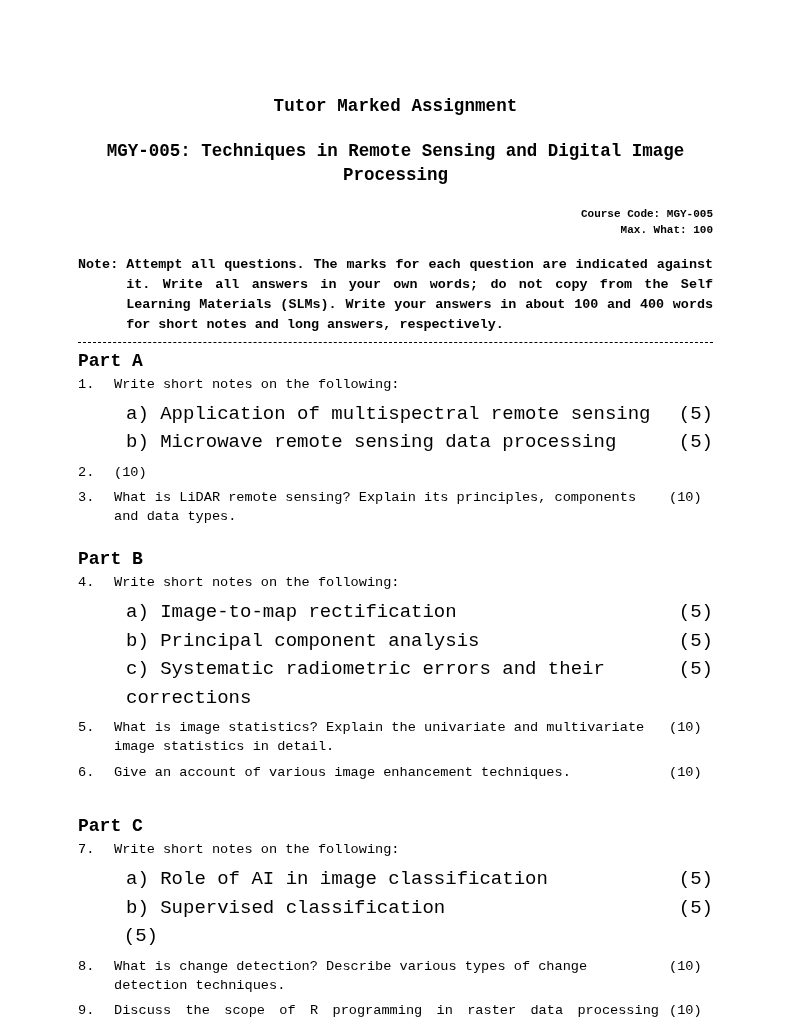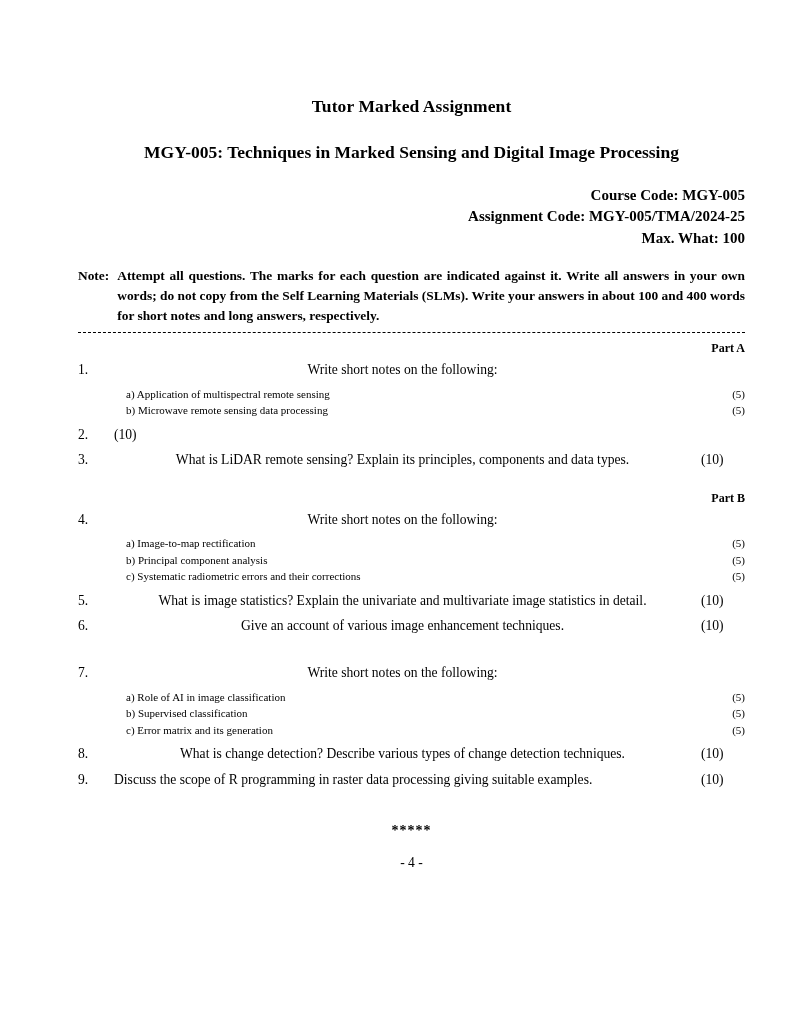--- a/index.html
+++ b/index.html
@@ -13,41 +13,42 @@
     font-family: "Liberation Serif", serif;
     color: #000000;
     position: relative;
     overflow: hidden;
   }
   .page {
     position: relative;
     width: 791px;
     height: 1024px;
     box-sizing: border-box;
-    padding: 96px 46px 20px 78px;
+    padding: 96px 78px 20px 78px;
+    font-family: Liberation Mono, monospace;
   }
   .doc-title {
     text-align: center;
     font-weight: bold;
     font-size: 17.5px;
     letter-spacing: 0.1px;
     margin: 0 0 24px 0;
   }
   .doc-subtitle {
     text-align: center;
     font-weight: bold;
     font-size: 17.5px;
     line-height: 1.35;
     margin: 0 0 20px 0;
     padding: 0 18px;
   }
   .meta-block {
     text-align: right;
     font-weight: bold;
-    font-size: 15px;
+    font-size: 11px;
     line-height: 1.45;
     margin: 0 0 16px 0;
   }
   .note-block {
     display: flex;
     font-weight: bold;
     font-size: 13.4px;
     line-height: 1.5;
     margin: 16px 0 6px 0;
   }
@@ -60,53 +61,53 @@
     text-align: justify;
   }
   .rule {
     border: none;
     border-top: 1px dashed #000;
     margin: 2px 0 8px 0;
     height: 0;
     color: #000;
   }
   .part-heading {
-    text-align: right;
-    font-weight: bold;
-    font-size: 12px;
+    text-align: left;
+    font-weight: bold;
+    font-size: 18px;
     margin: 6px 0 4px 0;
   }
   .qrow {
     display: flex;
     align-items: flex-start;
     font-size: 13.6px;
     line-height: 1.42;
     margin: 0 0 6px 0;
   }
   .qnum {
     flex: 0 0 36px;
     text-align: left;
   }
   .qtext {
     flex: 1 1 auto;
     padding-right: 10px;
     text-align: justify;
   }
-  .qtext.nojust { text-align: center; }
+  .qtext.nojust { text-align: left; }
   .qmarks {
     flex: 0 0 44px;
     text-align: left;
   }
   .sub-list {
     margin: 3px 0 6px 0;
   }
   .subrow {
     display: flex;
-    align-items: center;
-    font-size: 11px;
+    align-items: flex-start;
+    font-size: 19px;
     line-height: 1.5;
   }
   .subspacer { flex: 0 0 36px; }
   .subtext { flex: 1 1 auto; padding-left: 12px; }
   .submarks { flex: 0 0 44px; text-align: right; }
   .gap-small { height: 10px; }
   .gap-med { height: 22px; }
   .stars {
     text-align: center;
     font-weight: bold;
@@ -120,25 +121,24 @@
     margin-top: 16px;
   }
 </style>
 </head>
 <body>
 
 <div class="page">
 
   <div class="doc-title">Tutor Marked Assignment</div>
 
-  <div class="doc-subtitle">MGY-005: Techniques in Marked Sensing and Digital Image Processing</div>
+  <div class="doc-subtitle">MGY-005: Techniques in Remote Sensing and Digital Image Processing</div>
 
   <div class="meta-block">
     <div>Course Code: MGY-005</div>
-    <div>Assignment Code: MGY-005/TMA/2024-25</div>
     <div>Max. What: 100</div>
   </div>
 
   <div class="note-block">
     <div class="note-label">Note:</div>
     <div class="note-text">Attempt all questions. The marks for each question are indicated against it. Write all answers in your own words; do not copy from the Self Learning Materials (SLMs). Write your answers in about 100 and 400 words for short notes and long answers, respectively.</div>
   </div>
 
   <hr class="rule">
 
@@ -207,40 +207,40 @@
   </div>
 
   <div class="qrow">
     <div class="qnum">6.</div>
     <div class="qtext nojust">Give an account of various image enhancement techniques.</div>
     <div class="qmarks">(10)</div>
   </div>
 
   <div class="gap-med"></div>
 
+  <div class="part-heading">Part C</div>
 
   <div class="qrow">
     <div class="qnum">7.</div>
     <div class="qtext nojust">Write short notes on the following:</div>
     <div class="qmarks"></div>
   </div>
   <div class="sub-list">
     <div class="subrow">
       <div class="subspacer"></div>
       <div class="subtext">a) Role of AI in image classification</div>
       <div class="submarks">(5)</div>
     </div>
     <div class="subrow">
       <div class="subspacer"></div>
       <div class="subtext">b) Supervised classification</div>
       <div class="submarks">(5)</div>
     </div>
     <div class="subrow">
       <div class="subspacer"></div>
-      <div class="subtext">c) Error matrix and its generation</div>
       <div class="submarks">(5)</div>
     </div>
   </div>
 
   <div class="qrow">
     <div class="qnum">8.</div>
     <div class="qtext nojust">What is change detection? Describe various types of change detection techniques.</div>
     <div class="qmarks">(10)</div>
   </div>
 

